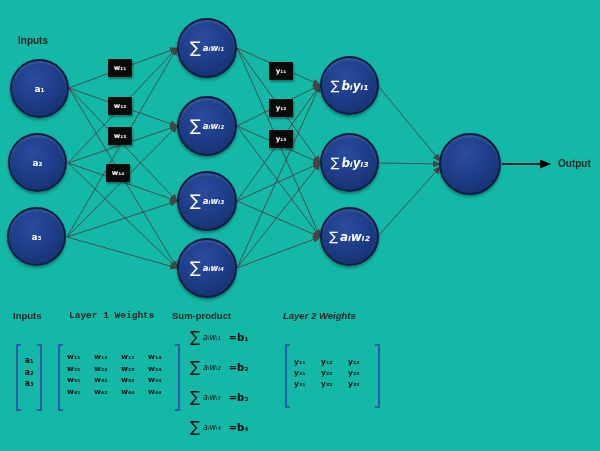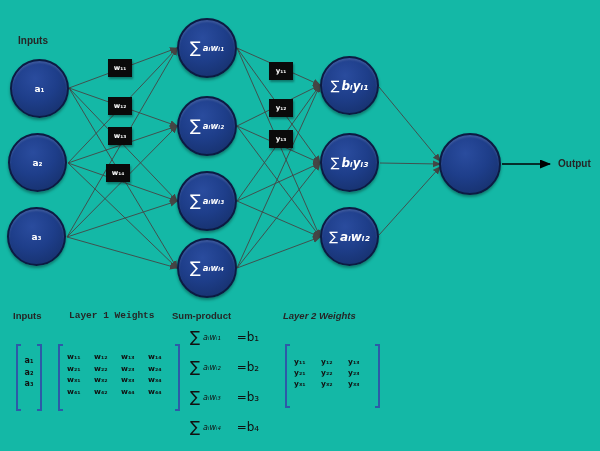--- a/index.html
+++ b/index.html
@@ -40,21 +40,21 @@
   .m-grid{display:grid;color:#111;font-family:"DejaVu Sans",sans-serif;font-weight:600;}
   .m-cell{display:flex;align-items:center;}
   .inputs-grid{grid-template-rows:repeat(3,11.5px);padding:11px 0 0 0;width:16px;}
   .inputs-grid .m-cell{justify-content:center;font-size:8px;}
   .l1-grid{grid-template-columns:repeat(4,27px);grid-template-rows:repeat(4,11.6px);padding:7px 0 0 4px;font-size:7.5px;}
   .l2-grid{grid-template-columns:repeat(3,27px);grid-template-rows:repeat(3,11px);padding:12px 0 0 4px;font-size:7.5px;}
   
   .sum-row{position:absolute;left:190px;height:20px;display:flex;align-items:center;font-family:"DejaVu Sans",sans-serif;color:#111;}
   .sum-sigma{font-size:15px;line-height:1;}
   .sum-lhs{font-style:italic;font-size:8px;margin-left:3px;}
-  .sum-rhs{font-size:12px;font-weight:400;margin-left:16px;}
+  .sum-rhs{font-size:10px;font-weight:700;margin-left:8px;}
 </style>
 </head>
 <body>
 
 <div class="stage">
 
   <svg class="edges" width="600" height="451">
     <defs>
       <marker id="ah" markerUnits="userSpaceOnUse" markerWidth="8" markerHeight="8" refX="7" refY="3.5" orient="auto">
         <path d="M0,0 L8,3.5 L0,7 z" fill="#454545"></path>

